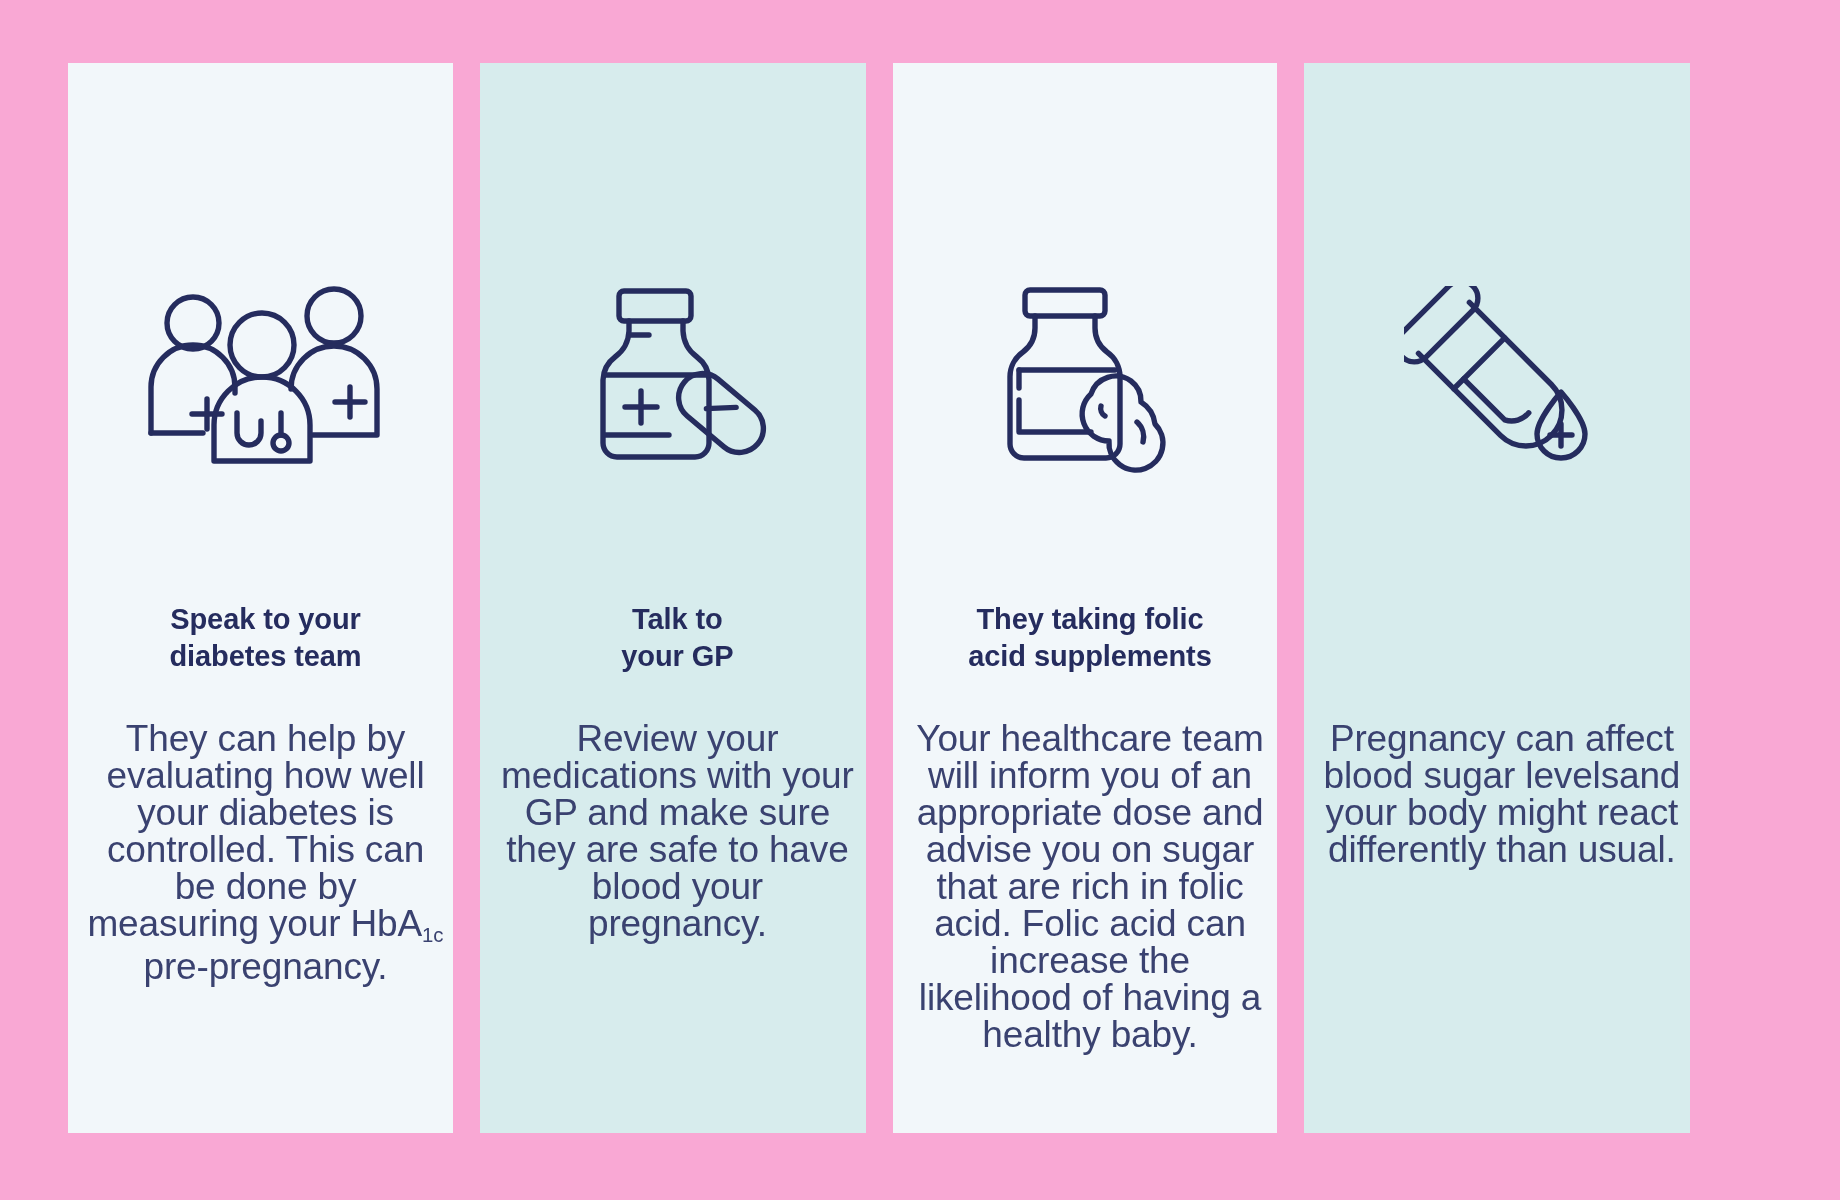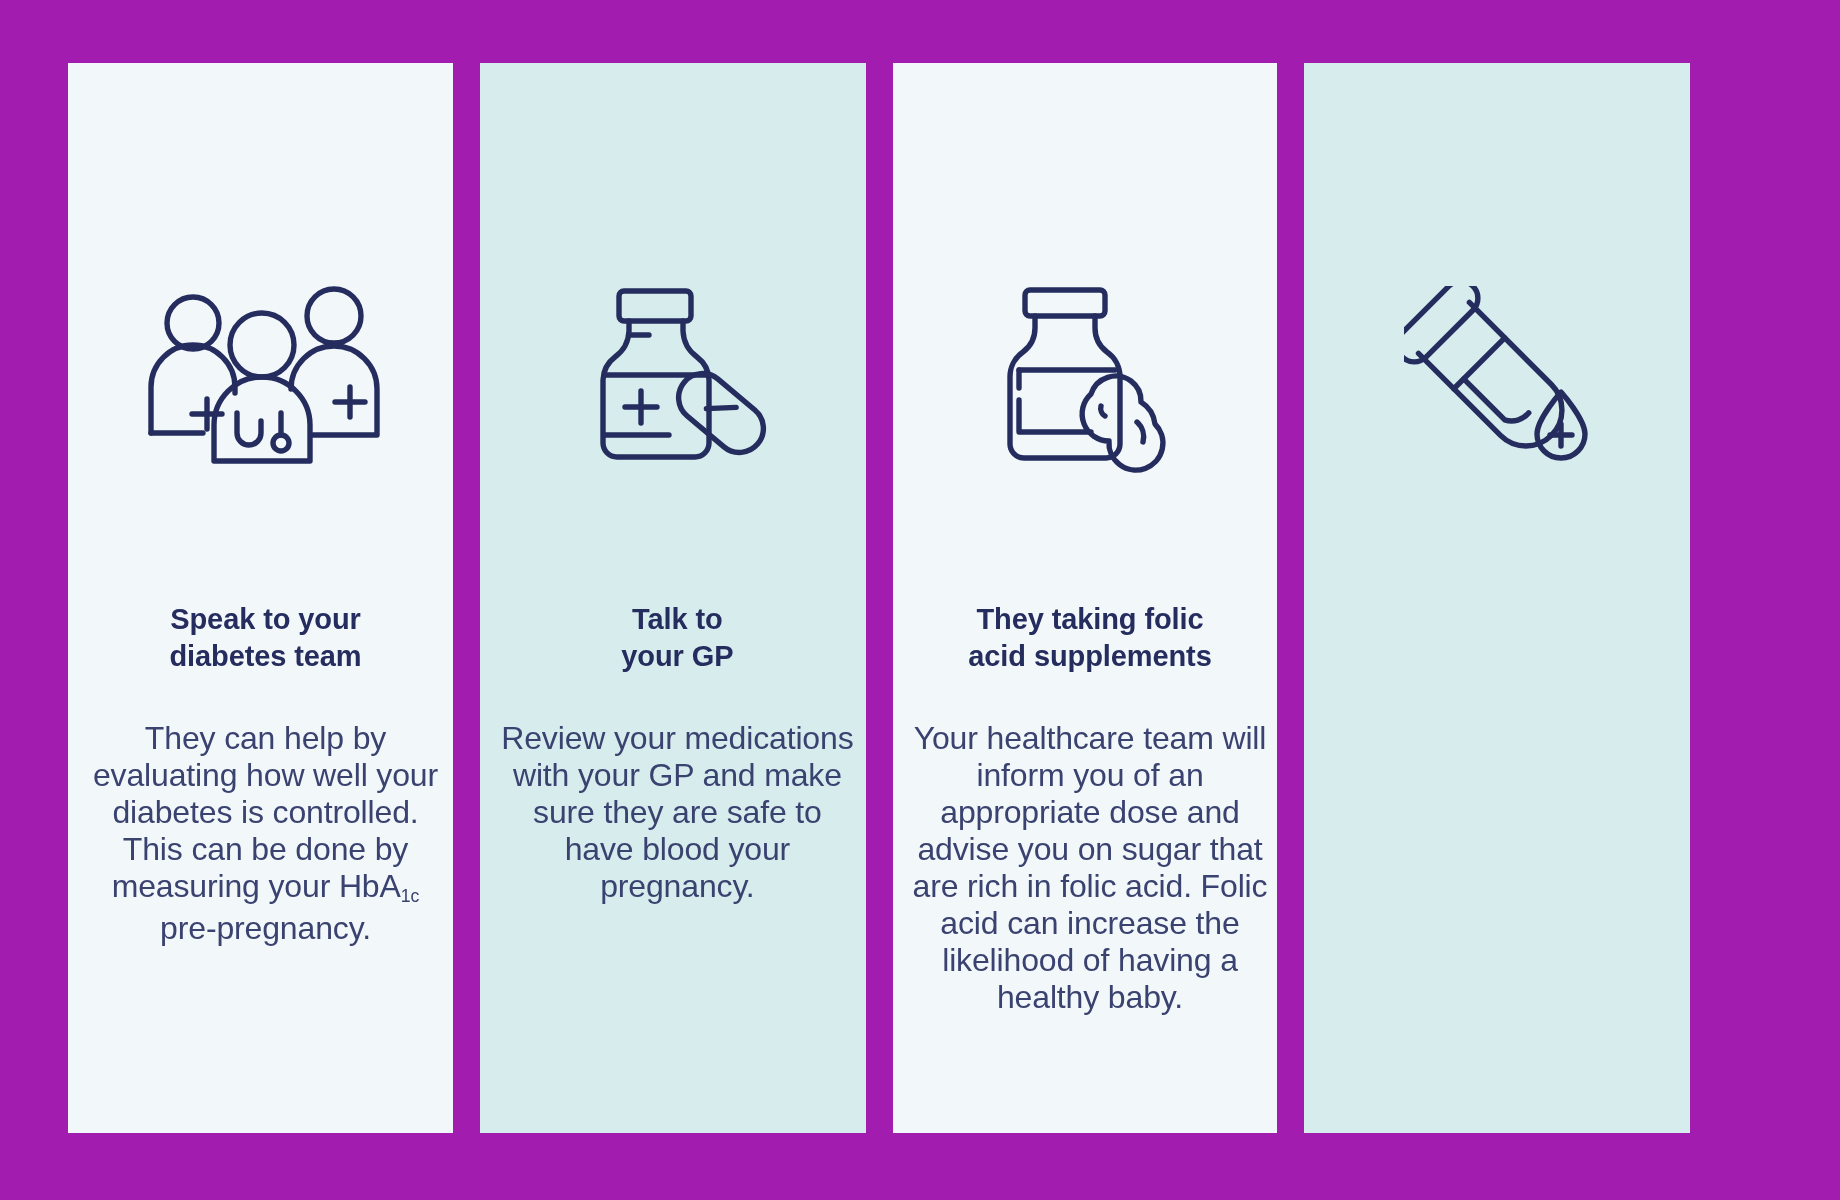--- a/index.html
+++ b/index.html
@@ -10,21 +10,21 @@
     width: 1840px;
     height: 1200px;
     background: #ffffff;
     font-family: "Liberation Sans", sans-serif;
     overflow: hidden;
   }
   .infographic {
     position: relative;
     width: 1840px;
     height: 1200px;
-    background: #a21caf;
+    background: #f9a8d4;
   }
   .columns {
     position: absolute;
     left: 68px;
     top: 63px;
     width: 1622px;
     height: 1070px;
     display: flex;
     flex-direction: row;
     gap: 27px;
@@ -74,21 +74,21 @@
     white-space: pre-line;
   }
   .card-body {
     position: absolute;
     top: 657px;
     left: 0;
     width: 395px;
     padding: 0 18px;
     box-sizing: border-box;
     text-align: center;
-    font-size: 32px;
+    font-size: 37px;
     line-height: 37px;
     font-weight: normal;
     color: #3a4270;
     letter-spacing: -0.15px;
   }
   .card-body sub {
     font-size: 0.55em;
     vertical-align: baseline;
     position: relative;
     bottom: -0.28em;
@@ -191,16 +191,17 @@
             <path d="M52 72 L124 72"></path>
 
             <path d="M66 72 L66 130 A22 22 0 0 0 88 142"></path>
           </g>
 
           <path d="M157 106 C157 106 133 133 133 148 A24 24 0 0 0 181 148 C181 133 157 106 157 106 Z"></path>
 
           <path d="M157 138 L157 160 M146 149 L168 149"></path>
         </svg>
       </div>
+      <div class="card-body"><span>Pregnancy can affect blood sugar levelsand your body might react differently than usual.</span><sub></sub><span></span></div>
     </div>
 
   </div>
 </div>
 
 </body></html>

